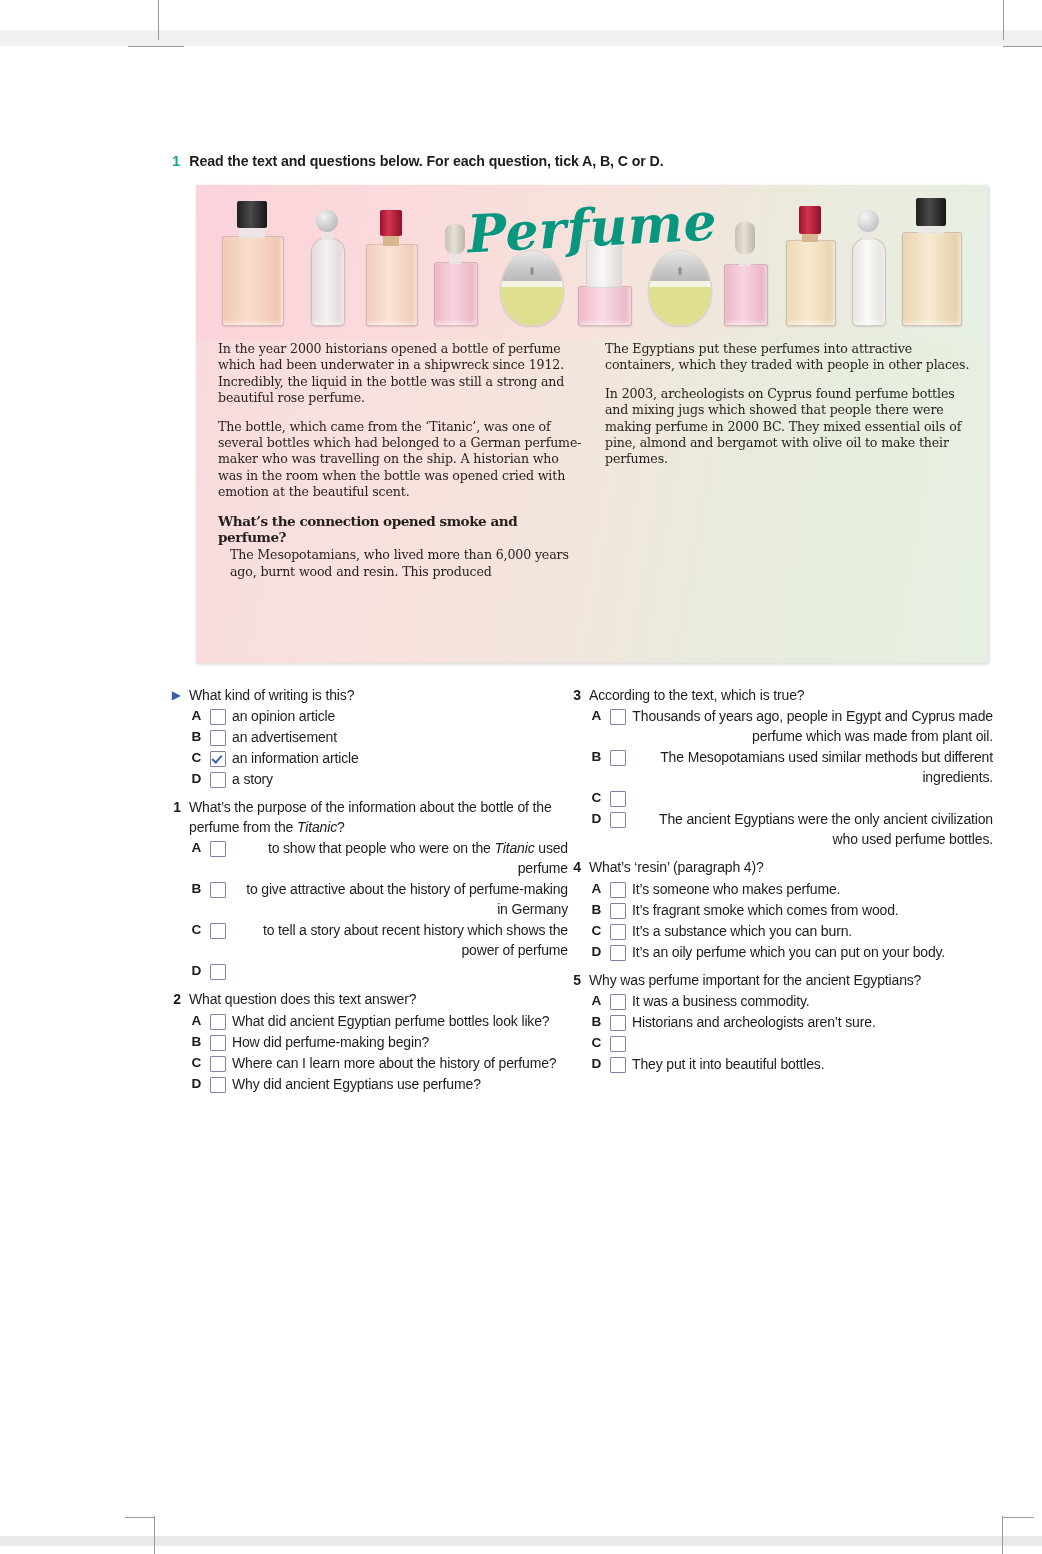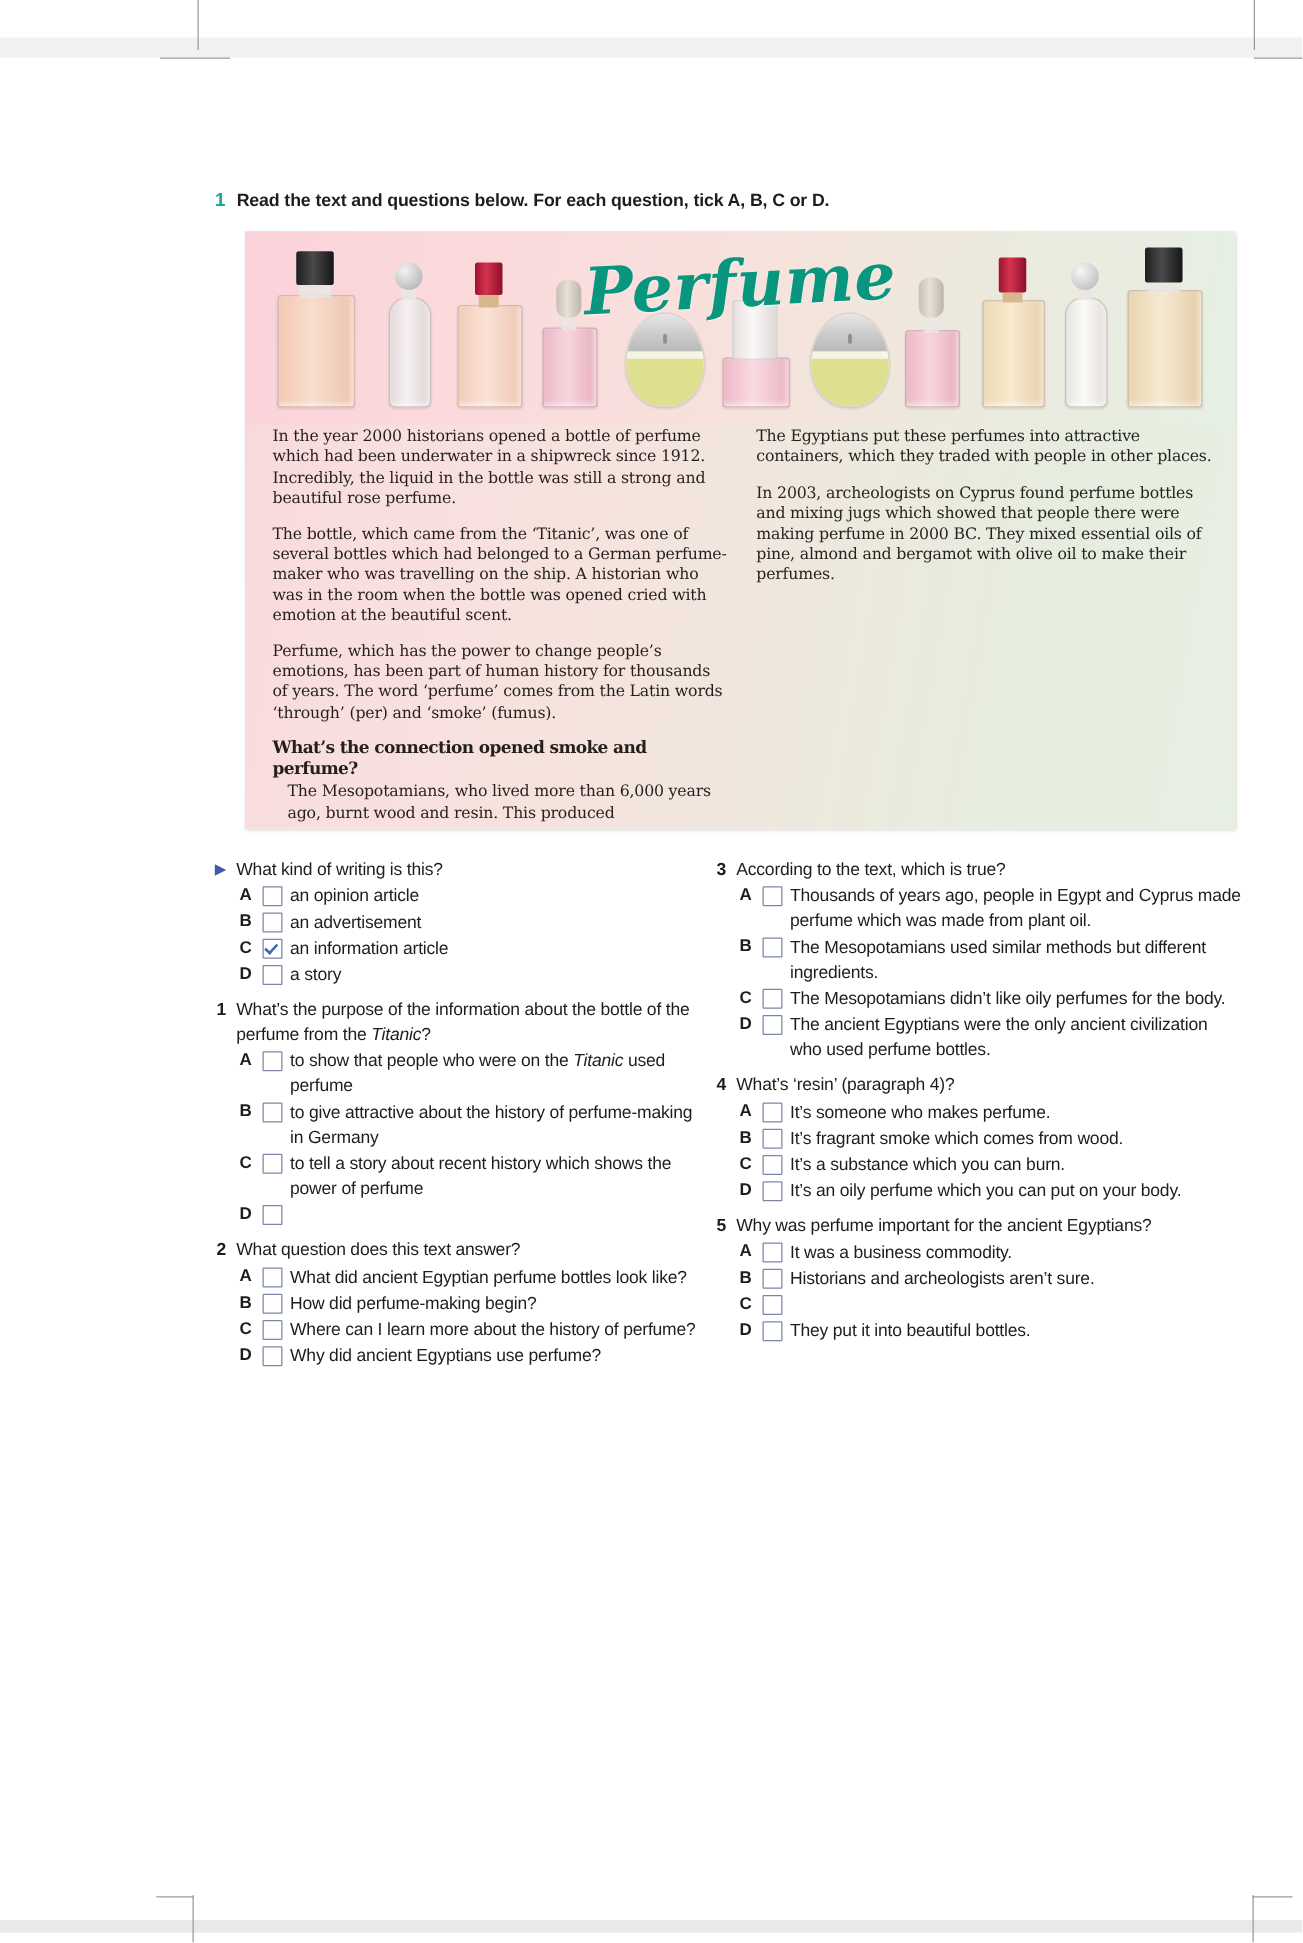--- a/index.html
+++ b/index.html
@@ -108,21 +108,21 @@
   .checkbox{
     width:14px;height:14px;flex:0 0 auto;margin-top:3px;
     border:1.4px solid #7d86a8;background:#ffffff;border-radius:1px;
     position:relative;
   }
   .checkbox.checked::after{
     content:"";position:absolute;left:2.5px;top:1px;
     width:4px;height:8px;border:solid #3d63b4;border-width:0 2px 2px 0;
     transform:rotate(42deg);
   }
-  .opt-text{font-size:14px;line-height:20px;color:#1d1d1b;letter-spacing:-0.15px;}
+  .opt-text{font-size:14px;line-height:20px;color:#1d1d1b;letter-spacing:-0.15px;text-align:right;}
   .opt-text i{font-style:italic;}
   .ql-indent{margin-left:21px;}
   .qr-indent{margin-left:21px;}
 </style>
 </head>
 <body>
 
 <div class="scan-strip scan-top"></div>
 <div class="scan-strip scan-bottom"></div>
 
@@ -209,21 +209,20 @@
       <div class="cap" style="bottom:100px;width:30px;height:28px;background:linear-gradient(90deg,#1f1f1f,#4a4a4a 45%,#161616);"></div>
     </div>
 
     <div class="title-script">Perfume</div>
   </div>
 
   <div class="cols">
     <div class="col">
       <p>In the year 2000 historians opened a bottle of perfume which had been underwater in a shipwreck since 1912. Incredibly, the liquid in the bottle was still a strong and beautiful rose perfume.</p>
       <p>The bottle, which came from the ‘Titanic’, was one of several bottles which had belonged to a German perfume-maker who was travelling on the ship. A historian who was in the room when the bottle was opened cried with emotion at the beautiful scent.</p>
-      <p>Perfume, which has the power to change people’s emotions, has been part of human history for thousands of years. The word ‘perfume’ comes from the Latin words ‘through’ (per) and ‘smoke’ (fumus).</p>
       <p class="lead">What’s the connection opened smoke and perfume?</p>
       <p class="tight">The Mesopotamians, who lived more than 6,000 years ago, burnt wood and resin. This produced</p>
     </div>
     <div class="col">
       <p>The Egyptians put these perfumes into attractive containers, which they traded with people in other places.</p>
       <p>In 2003, archeologists on Cyprus found perfume bottles and mixing jugs which showed that people there were making perfume in 2000 BC. They mixed essential oils of pine, almond and bergamot with olive oil to make their perfumes.</p>
     </div>
   </div>
 </div>
 
@@ -326,21 +325,20 @@
             <span class="opt-text">Thousands of years ago, people in Egypt and Cyprus made perfume which was made from plant oil.</span>
           </div>
           <div class="option">
             <span class="opt-letter">B</span>
             <span class="checkbox"></span>
             <span class="opt-text">The Mesopotamians used similar methods but different ingredients.</span>
           </div>
           <div class="option">
             <span class="opt-letter">C</span>
             <span class="checkbox"></span>
-            <span class="opt-text">The Mesopotamians didn’t like oily perfumes for the body.</span>
           </div>
           <div class="option">
             <span class="opt-letter">D</span>
             <span class="checkbox"></span>
             <span class="opt-text">The ancient Egyptians were the only ancient civilization who used perfume bottles.</span>
           </div>
         </div>
       </div>
       <div class="question">
         <div class="qhead">

